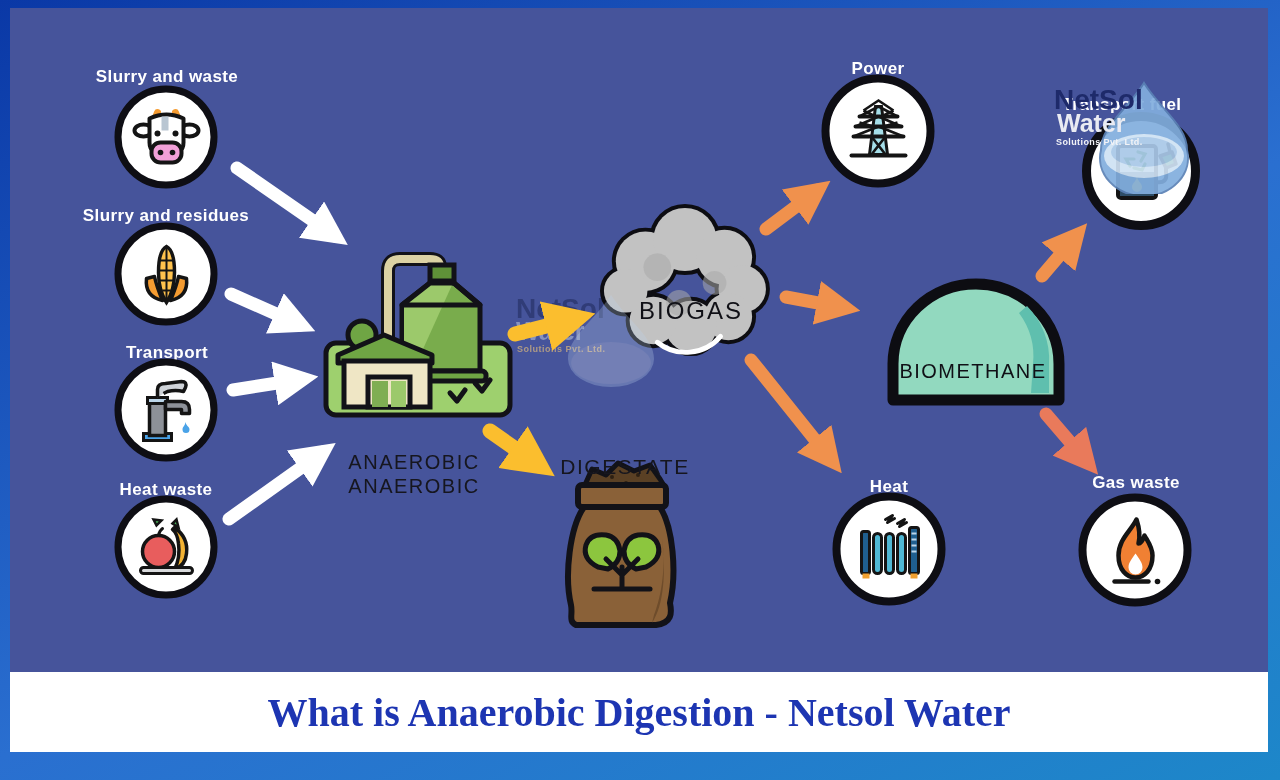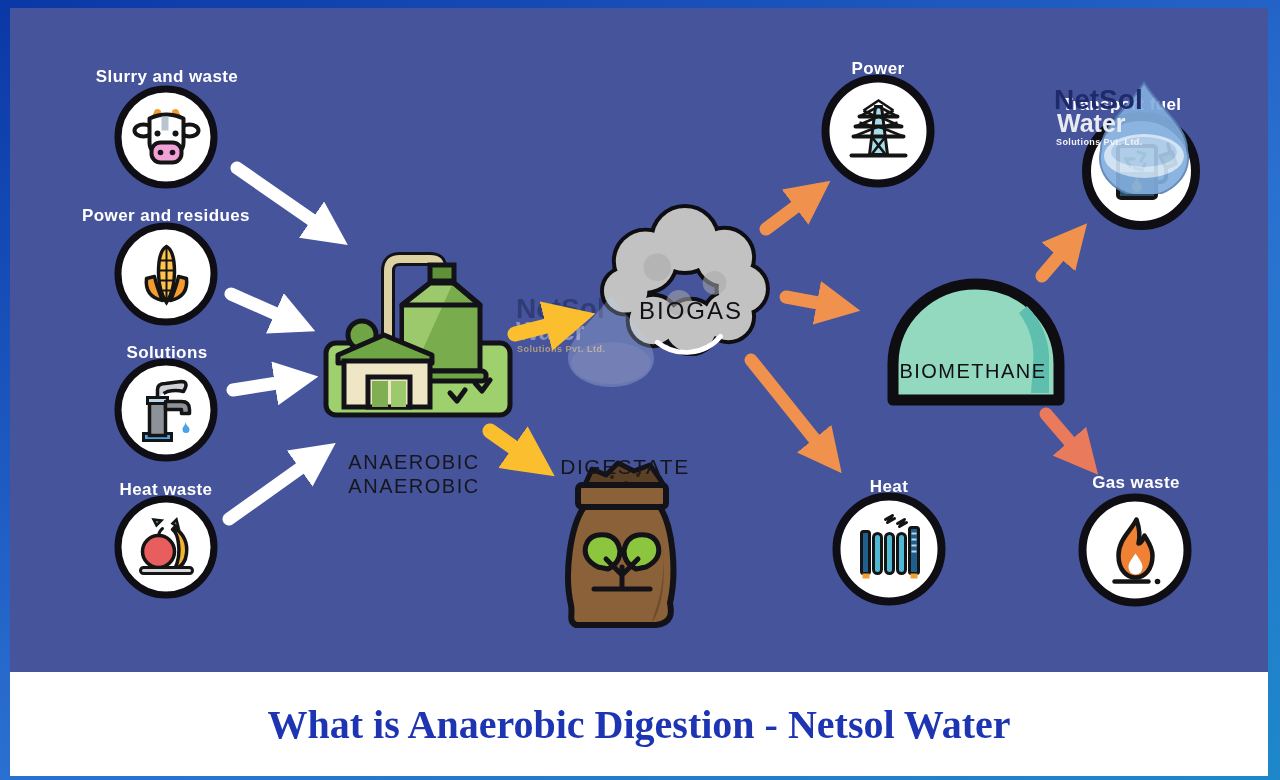--- a/index.html
+++ b/index.html
@@ -1,20 +1,20 @@
 <!DOCTYPE html>
 <html><head>
 <meta charset="utf-8">
 <style>
   * { margin:0; padding:0; box-sizing:border-box; }
   body { width:1280px; height:780px; overflow:hidden; font-family:"Liberation Sans",sans-serif; }
   #root { position:relative; width:1280px; height:780px;
           background:linear-gradient(155deg,#0a38a6 0%,#2a6fd0 55%,#1d87c9 100%); overflow:hidden; }
   #diagram-bg { position:absolute; left:10px; top:8px; width:1258px; height:664px; background:#46549B; z-index:0; }
-  #titleband { position:absolute; left:10px; top:672px; width:1258px; height:104px; background:#ffffff;
+  #titleband { position:absolute; left:10px; top:672px; width:1258px; height:80px; background:#ffffff;
                display:flex; align-items:center; justify-content:center; z-index:1; }
   #titleband .title { font-family:"Liberation Serif",serif; font-weight:bold; font-size:40px; color:#1d35b2; }
   .lbl { position:absolute; transform:translate(-50%,-50%); color:#ffffff; font-weight:bold; font-size:17px;
          letter-spacing:.4px; white-space:nowrap; z-index:3; }
   .dlbl { position:absolute; transform:translate(-50%,-50%); color:#16161e; font-weight:normal; white-space:nowrap;
           z-index:4; text-align:center;margin-top:28px; }
   .circ { position:absolute; transform:translate(-50%,-50%); background:#ffffff; border-radius:50%;
           display:flex; align-items:center; justify-content:center; z-index:3; }
   .circ-in  { width:103px; height:103px; border:7px solid #0e0e14; }
   .circ-out { width:113px; height:113px; border:8px solid #0e0e14; }
@@ -77,31 +77,31 @@
       <path d="M20,18 Q37,10 54,18 L54,42 Q54,54 37,54 Q20,54 20,42 Z" fill="#fff" stroke="#141414" stroke-width="4" stroke-linejoin="round"></path>
       <rect x="32" y="16" width="7" height="14" fill="#b9c6d2"></rect>
       <circle cx="28" cy="33" r="3" fill="#141414"></circle>
         <circle cx="46" cy="33" r="3" fill="#141414"></circle>
       <rect x="22" y="42" width="30" height="20" rx="9" fill="#F2A0D8" stroke="#141414" stroke-width="4"></rect>
       <circle cx="31" cy="52" r="2.8" fill="#141414"></circle>
         <circle cx="43" cy="52" r="2.8" fill="#141414"></circle>
     </svg>
   </div>
 
-  <div class="lbl" style="left:166px;top:216px;">Power and residues</div>
+  <div class="lbl" style="left:166px;top:216px;">Slurry and residues</div>
   <div class="circ circ-in" style="left:166px;top:274px;">
     <svg width="72" height="72" viewBox="0 0 72 72">
       <path d="M16,40 Q14,58 32,62 Q26,48 24,38 Z" fill="#F59C31" stroke="#141414" stroke-width="3.5" stroke-linejoin="round"></path>
       <path d="M56,40 Q58,58 40,62 Q46,48 48,38 Z" fill="#F59C31" stroke="#141414" stroke-width="3.5" stroke-linejoin="round"></path>
       <path d="M36,64 Q28,52 28,34 Q28,12 36,8 Q44,12 44,34 Q44,52 36,64 Z" fill="#FFC24D" stroke="#141414" stroke-width="3.5"></path>
       <path d="M29,22 H43 M28,32 H44 M29,42 H43 M32,52 H40 M36,10 V62" stroke="#141414" stroke-width="2" fill="none"></path>
     </svg>
   </div>
 
-  <div class="lbl" style="left:167px;top:353px;">Solutions</div>
+  <div class="lbl" style="left:167px;top:353px;">Transport</div>
   <div class="circ circ-in" style="left:166px;top:410px;">
     <svg width="74" height="74" viewBox="0 0 74 74">
       <rect x="14" y="60" width="28" height="7" fill="#4aa3e8" stroke="#141414" stroke-width="3"></rect>
       <rect x="20" y="28" width="16" height="34" fill="#8d9198" stroke="#141414" stroke-width="3.5"></rect>
       <rect x="18" y="24" width="20" height="6" fill="#bcd6ea" stroke="#141414" stroke-width="3"></rect>
       <path d="M28,24 L28,16 Q28,10 36,10 L52,8 Q58,8 56,14 L54,18 Q46,16 38,18 L34,20" fill="#cfd3d8" stroke="#141414" stroke-width="3.5" stroke-linejoin="round"></path>
       <path d="M36,28 L52,28 Q60,28 60,36 L60,40 L52,40 L52,36 L36,36 Z" fill="#8d9198" stroke="#141414" stroke-width="3.5" stroke-linejoin="round"></path>
       <path d="M56,48 C56,52 53,53 53,56 a3.5,3.5 0 0 0 7,0 C60,53 56,52 56,48 Z" fill="#4aa3e8"></path>
     </svg>
   </div>

